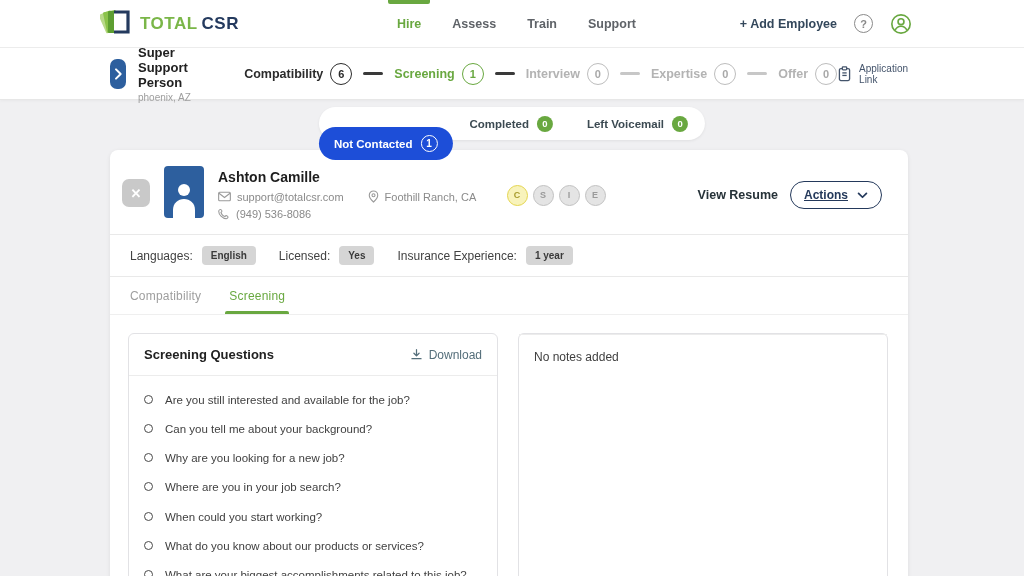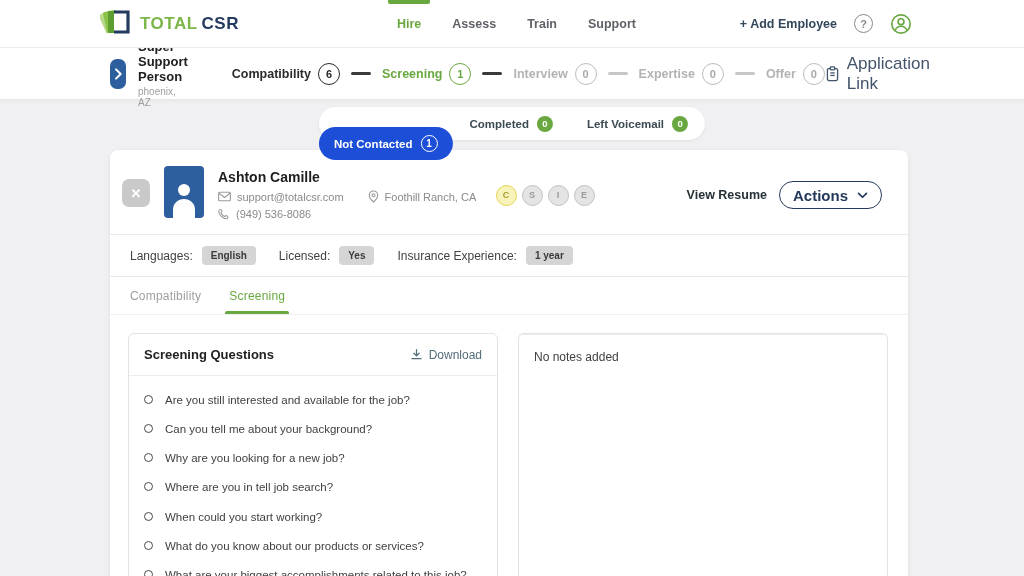--- a/index.html
+++ b/index.html
@@ -33,21 +33,21 @@
   .step { display:flex; align-items:center; gap:7px; cursor:pointer; }
   .step-label { font-size:12.5px; font-weight:700; }
   .step-count { width:22px; height:22px; border-radius:50%; border:1.5px solid; display:flex; align-items:center; justify-content:center; font-size:11px; font-weight:700; background:#fff; }
   .step.current .step-label, .step.current .step-count { color:#2b2b2b; border-color:#2b2b2b; }
   .step.active .step-label, .step.active .step-count { color:#69a840; border-color:#69a840; }
   .step.inactive .step-label { color:#b3b3b3; font-weight:600; }
   .step.inactive .step-count { color:#a8a8a8; border-color:#bdbdbd; }
   .sep { width:20px; height:3px; border-radius:2px; }
   .sep-dark { background:#3a3a3a; }
   .sep-light { background:#c7c7c7; }
-  .app-link { margin-left:auto; display:flex; align-items:center; gap:7px; font-size:17px; color:#44546b; cursor:pointer; }
+  .app-link { margin-left:auto; display:flex; align-items:center; gap:7px; font-size:10px; color:#44546b; cursor:pointer; }
 
   
   .status-tabs { position:absolute; top:107px; left:50%; transform:translateX(-50%); height:33px; background:#fff; border-radius:17px; display:flex; align-items:center; box-shadow:0 1px 3px rgba(0,0,0,.07); z-index:3; }
   .stab { display:flex; align-items:center; gap:8px; padding:0 17px; font-size:11.5px; font-weight:700; color:#3c4a52; cursor:pointer; height:100%; }
   .stab.active { background:#1d4ed8; color:#fff; border-radius:17px; padding:0 15px;margin-top:40px; }
   .stab-count-outline { width:17px; height:17px; border:1.5px solid #fff; border-radius:50%; display:flex; align-items:center; justify-content:center; font-size:10px; color:#fff; }
   .stab-count-fill { width:16px; height:16px; background:#69a840; border-radius:50%; display:flex; align-items:center; justify-content:center; font-size:9.5px; color:#fff; }
 
   
   .main-card { position:absolute; left:110px; width:798px; top:150px; height:520px; background:#fff; border-radius:8px; box-shadow:0 1px 4px rgba(0,0,0,.08); z-index:2; }
@@ -58,21 +58,21 @@
   .cand-name { font-size:14px; font-weight:700; color:#1d1d1d; }
   .meta-row { display:flex; align-items:center; gap:7px; margin-top:5px; font-size:11px; color:#8a8a8a; }
   .meta-group { display:flex; align-items:center; gap:6px; }
   .meta-gap { width:10px; }
   .cand-right { margin-left:auto; display:flex; align-items:center; margin-top:15px; }
   .badges { display:flex; gap:5px; margin-right:92px; }
   .badge { width:21px; height:21px; border-radius:50%; display:flex; align-items:center; justify-content:center; font-size:9px; font-weight:700; }
   .badge-yellow { background:#f8f3bb; border:1px solid #e4d54f; color:#a79c2f; }
   .badge-gray { background:#e4e4e4; border:1px solid #c2c2c2; color:#9a9a9a; }
   .view-resume { font-size:12.5px; font-weight:600; color:#263238; margin-right:12px; cursor:pointer; }
-  .actions-btn { height:28px; background:#fff; border:1.5px solid #24395b; border-radius:14px; padding:0 13px; font-size:15px; font-weight:600; color:#24395b; display:flex; align-items:center; gap:9px; cursor:pointer; font-family:inherit; }
+  .actions-btn { height:28px; background:#fff; border:1.5px solid #24395b; border-radius:14px; padding:0 13px; font-size:12px; font-weight:600; color:#24395b; display:flex; align-items:center; gap:9px; cursor:pointer; font-family:inherit;text-decoration:underline; }
   .divider { height:1px; background:#e9e9e9; }
   .attr-row { display:flex; align-items:center; padding:11px 20px; font-size:12px; color:#424242; }
   .attr-label { margin-right:9px; }
   .chip { background:#d5d5d5; border-radius:4px; padding:4px 9px; font-size:10px; font-weight:700; color:#3a3a3a; margin-right:23px; }
   .cand-tabs { display:flex; gap:28px; padding:0 20px; height:38px; border-bottom:1px solid #efefef; }
   .ctab { position:relative; display:flex; align-items:center; font-size:12px; color:#9e9e9e; cursor:pointer; letter-spacing:.2px; }
   .ctab.active { color:#69a840; }
   .ctab-underline { position:absolute; bottom:0; left:-4px; right:-4px; height:3px; background:#69a840; border-radius:2px 2px 0 0; }
 
   
@@ -324,21 +324,21 @@
           <li class="q-item">
               <span class="q-bullet"></span>
               <span>Can you tell me about your background?</span>
             </li>
           <li class="q-item">
               <span class="q-bullet"></span>
               <span>Why are you looking for a new job?</span>
             </li>
           <li class="q-item">
               <span class="q-bullet"></span>
-              <span>Where are you in tell job search?</span>
+              <span>Where are you in your job search?</span>
             </li>
           <li class="q-item">
               <span class="q-bullet"></span>
               <span>When could you start working?</span>
             </li>
           <li class="q-item">
               <span class="q-bullet"></span>
               <span>What do you know about our products or services?</span>
             </li>
           <li class="q-item">

